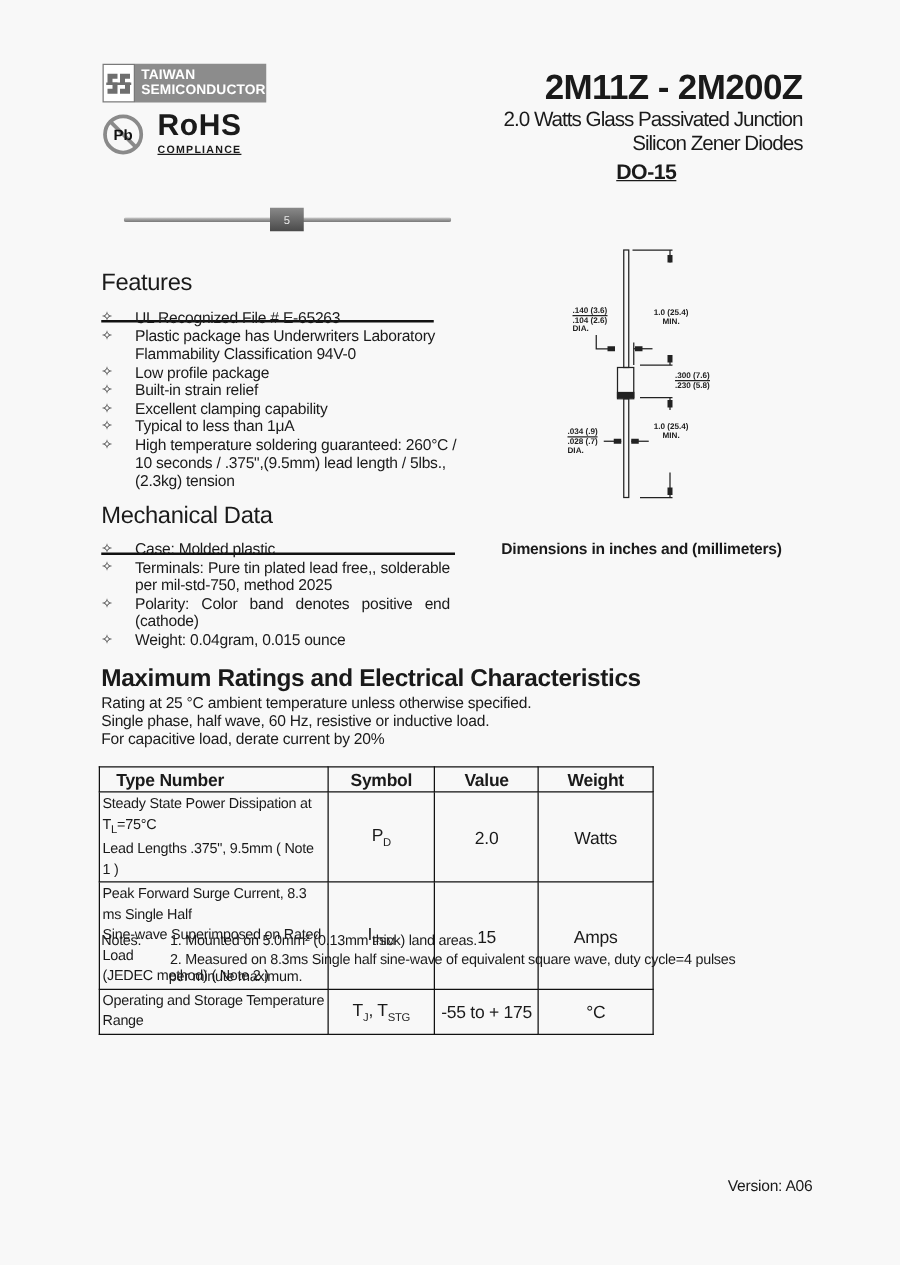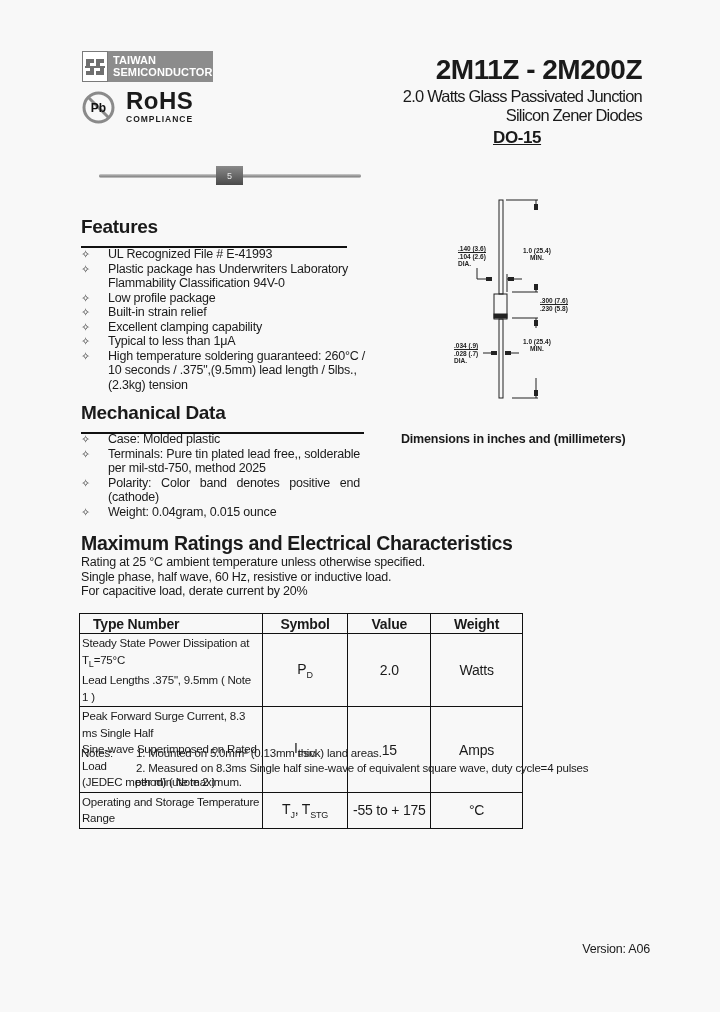--- a/index.html
+++ b/index.html
@@ -8,29 +8,29 @@
   .abs { position: absolute; }
 
   
   .logo { left: 82px; top: 51px; width: 126px; height: 31px; display: flex; }
   .logo-mark { width: 30px; height: 31px; background: #fff; border: 1px solid #7a7a7a; display: flex; align-items: center; justify-content: center; }
   .logo-text { flex: 1; background: #8c8c8c; color: #fff; font-weight: bold; font-size: 11px; line-height: 12px; padding: 3px 0 0 5px; letter-spacing: 0.1px; }
   .rohs { left: 82px; top: 90px; display: flex; align-items: center; }
   .pb { width: 33px; height: 33px; position: relative; }
   .rohs-text { margin-left: 11px; }
   .rohs-big { font-size: 24px; font-weight: bold; line-height: 22px; letter-spacing: 0.5px; }
-  .rohs-small { font-size: 8.5px; font-weight: bold; letter-spacing: 1px; margin-top: 2px; }
+  .rohs-small { font-size: 8.5px; font-weight: bold; letter-spacing: 1px; margin-top: 2px; text-decoration: underline; }
 
   
   .title { right: 78px; top: 54px; font-size: 28px; font-weight: bold; letter-spacing: -0.5px; }
   .subtitle { right: 78px; top: 87px; font-size: 16.5px; text-align: right; line-height: 19px; letter-spacing: -0.8px; }
   .pkg { left: 493px; top: 128px; font-size: 17px; font-weight: bold; text-decoration: underline; letter-spacing: -0.4px; }
 
   
-  .section-h { font-size: 19px; font-weight: bold; border-bottom: 2px solid #111; padding-bottom: 8px; letter-spacing: -0.3px; }
+  .section-h { font-size: 19px; font-weight: normal; border-bottom: 2px solid #111; padding-bottom: 18px; letter-spacing: -0.3px; }
   .bullets { list-style: none; font-size: 12.5px; line-height: 14.5px; letter-spacing: -0.2px; }
   .bullets li { position: relative; padding-left: 27px; }
   .bullets li .bul { position: absolute; left: 0; top: 0; font-size: 11px; color: #333; }
 
   .max-h { left: 81px; top: 532px; font-size: 19.5px; font-weight: bold; letter-spacing: -0.3px; }
   .max-notes { left: 81px; top: 555px; font-size: 12.5px; line-height: 14.5px; letter-spacing: -0.2px; }
 
   
   table.ratings { position: absolute; left: 79px; top: 613px; width: 444px; border-collapse: collapse; font-size: 11.5px; letter-spacing: -0.2px; }
   table.ratings th, table.ratings td { border: 1px solid #111; }
@@ -101,21 +101,21 @@
       </linearGradient>
     </defs>
     <rect x="0" y="8" width="262" height="3.5" rx="1.5" fill="url(#lead)"></rect>
     <rect x="117" y="0" width="27" height="19" fill="url(#body)"></rect>
     <text x="130.5" y="13" text-anchor="middle" font-family="Liberation Sans, sans-serif" font-size="9" fill="#e8e8e8">5</text>
   </svg>
 </div>
 
 <div class="abs section-h" style="left:81px; top:216px; width:266px;">Features</div>
 <ul class="abs bullets" style="left:81px; top:247px; width:290px;">
-  <li><span class="bul">✧</span><span>UL Recognized File # E-41993</span></li>
+  <li><span class="bul">✧</span><span>UL Recognized File # E-65263</span></li>
   <li><span class="bul">✧</span><span>Plastic package has Underwriters Laboratory Flammability Classification 94V-0</span></li>
   <li><span class="bul">✧</span><span>Low profile package</span></li>
   <li><span class="bul">✧</span><span>Built-in strain relief</span></li>
   <li><span class="bul">✧</span><span>Excellent clamping capability</span></li>
   <li><span class="bul">✧</span><span>Typical to less than 1μA</span></li>
   <li><span class="bul">✧</span><span>High temperature soldering guaranteed: 260°C / 10 seconds / .375",(9.5mm) lead length / 5lbs.,(2.3kg) tension</span></li>
 </ul>
 
 <div class="abs section-h" style="left:81px; top:402px; width:283px;">Mechanical Data</div>
 <ul class="abs bullets" style="left:81px; top:432px; width:279px; text-align:justify;">

